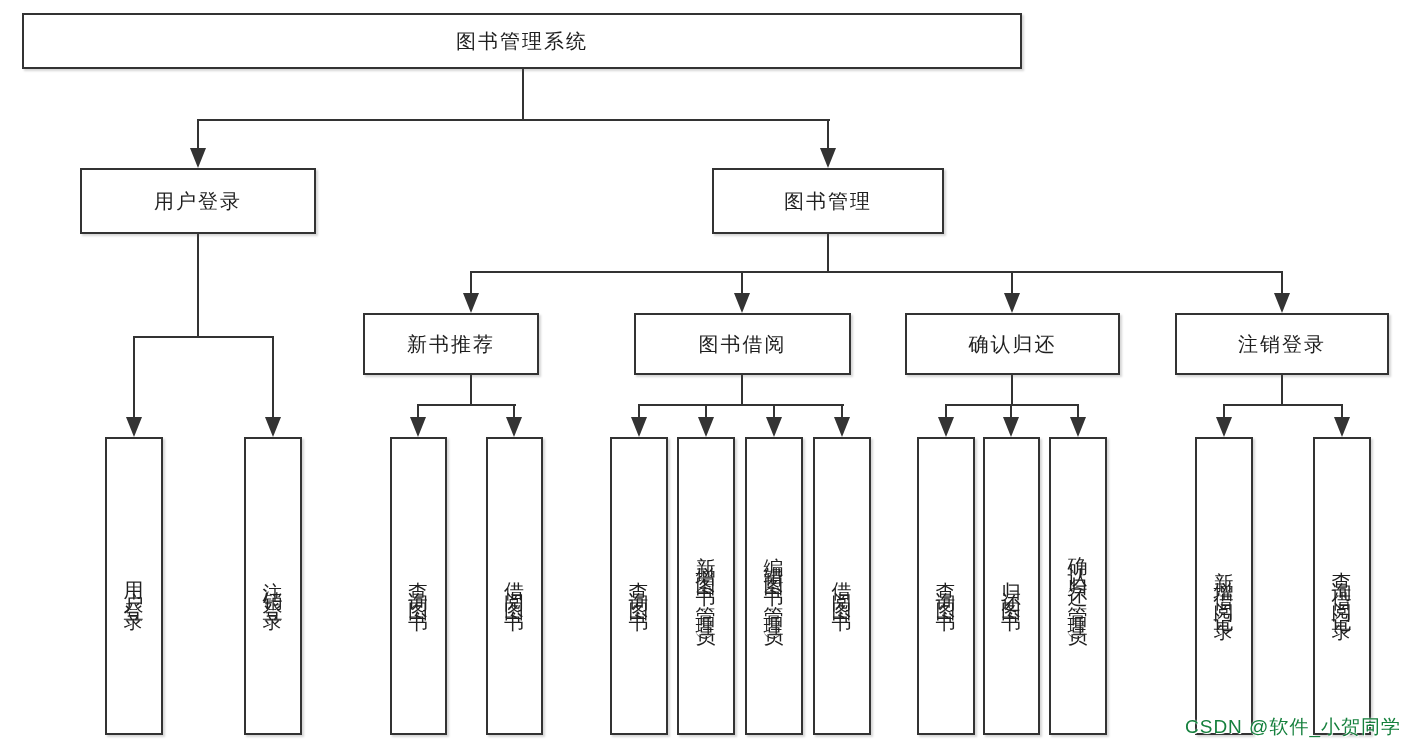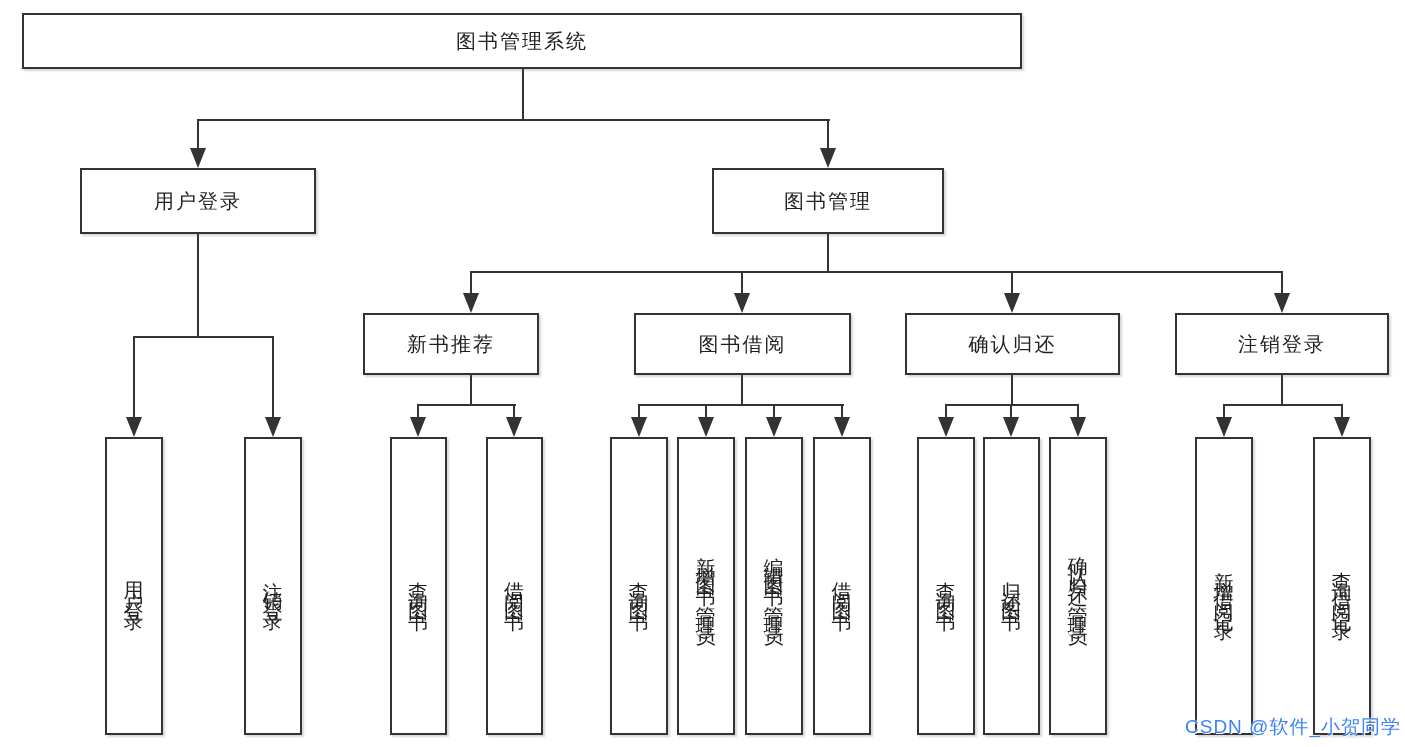--- a/index.html
+++ b/index.html
@@ -25,21 +25,21 @@
     line-height:1; white-space:nowrap;
   }
   .line { position:absolute; background:#333333; z-index:1; }
   .arrow {
     position:absolute; width:0; height:0; z-index:1;
     border-left:8px solid transparent; border-right:8px solid transparent;
     border-top:20px solid #333333;
   }
   .watermark {
     position:absolute; left:1185px; top:714px; z-index:5;
-    font-size:19px; color:#3b82f6; letter-spacing:1px;
+    font-size:19px; color:#15803d; letter-spacing:1px;
     text-shadow:0 0 2px #ffffff, 1px 1px 0 #ffffff;
     white-space:nowrap;
   }
 </style>
 </head>
 <body>
 
 <div class="stage">
 
   <div class="box h" style="left:22px; top:13px; width:1000px; height:56px;">

